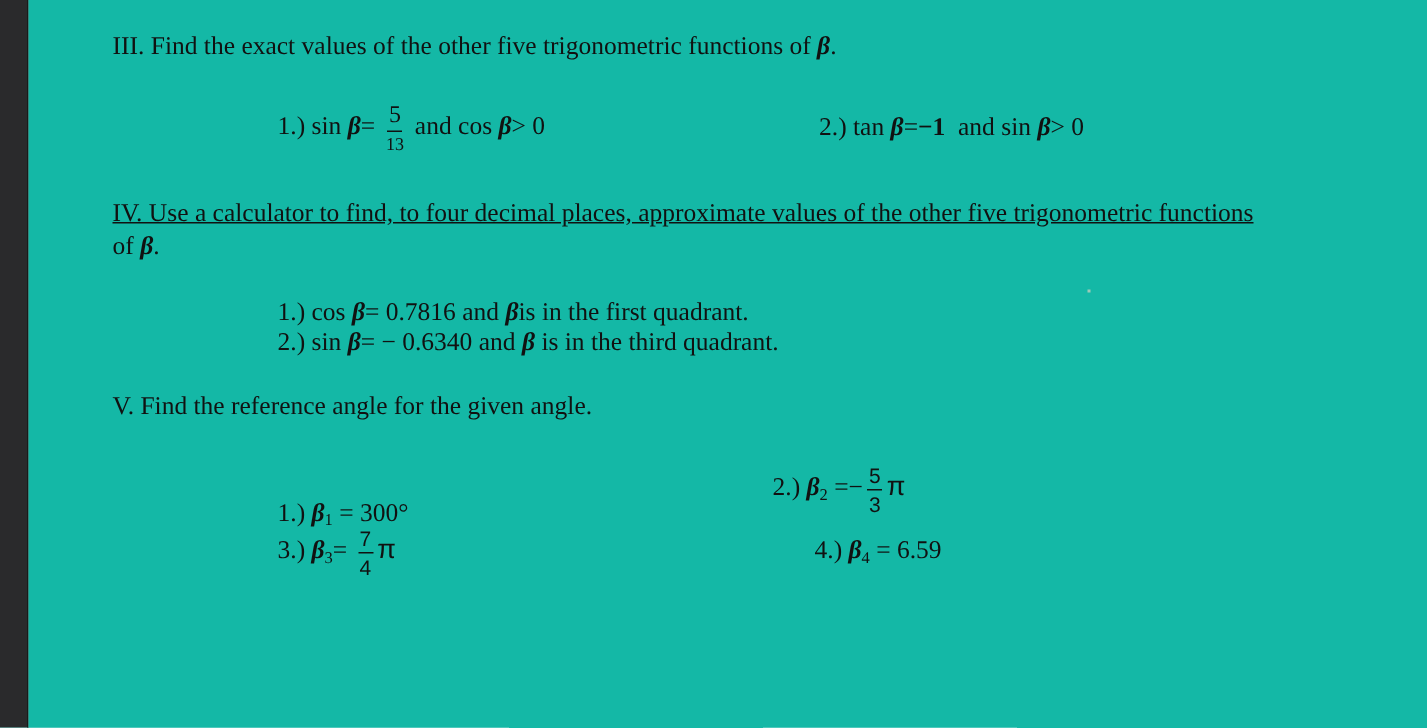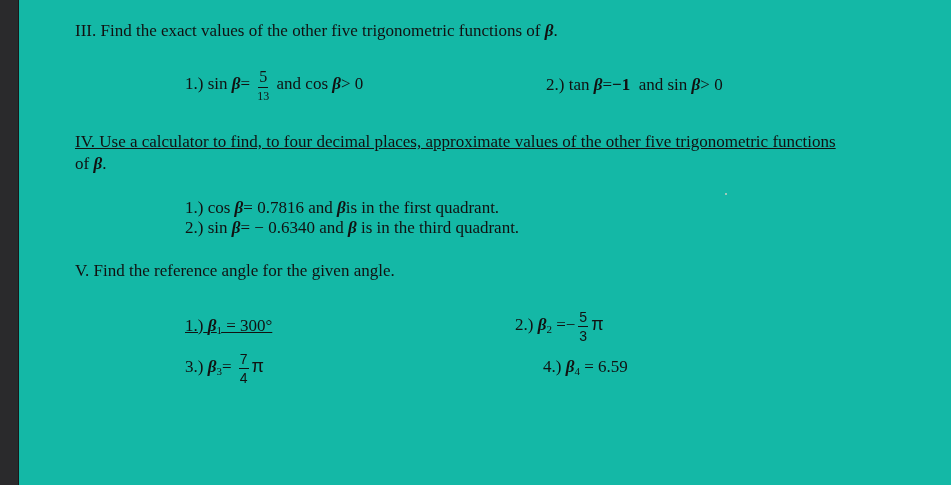--- a/index.html
+++ b/index.html
@@ -78,21 +78,21 @@
     <span>2.)</span>
     <span>sin</span>
     <span class="beta">β</span><span>= − 0.6340 and</span>
     <span class="beta">β</span><span> is in the third quadrant.</span>
   </div>
 
   <div class="abs" style="left:56px; top:261px;">
     <span>V. Find the reference angle for the given angle.</span>
   </div>
 
-  <div class="abs" style="left:166px; top:316px;text-decoration:underline;">
+  <div class="abs" style="left:166px; top:332px;">
     <span>1.)</span>
     <span class="beta">β</span><sub>1</sub><span> = 300°</span>
   </div>
 
   <div class="abs" style="left:496px; top:304px; line-height:40px;">
     <span>2.)</span>
     <span class="beta">β</span><sub>2</sub><span> =−</span><span class="frac sans">
       <span class="num">5</span>
       <span class="den">3</span>
     </span><span class="pi">π</span>

